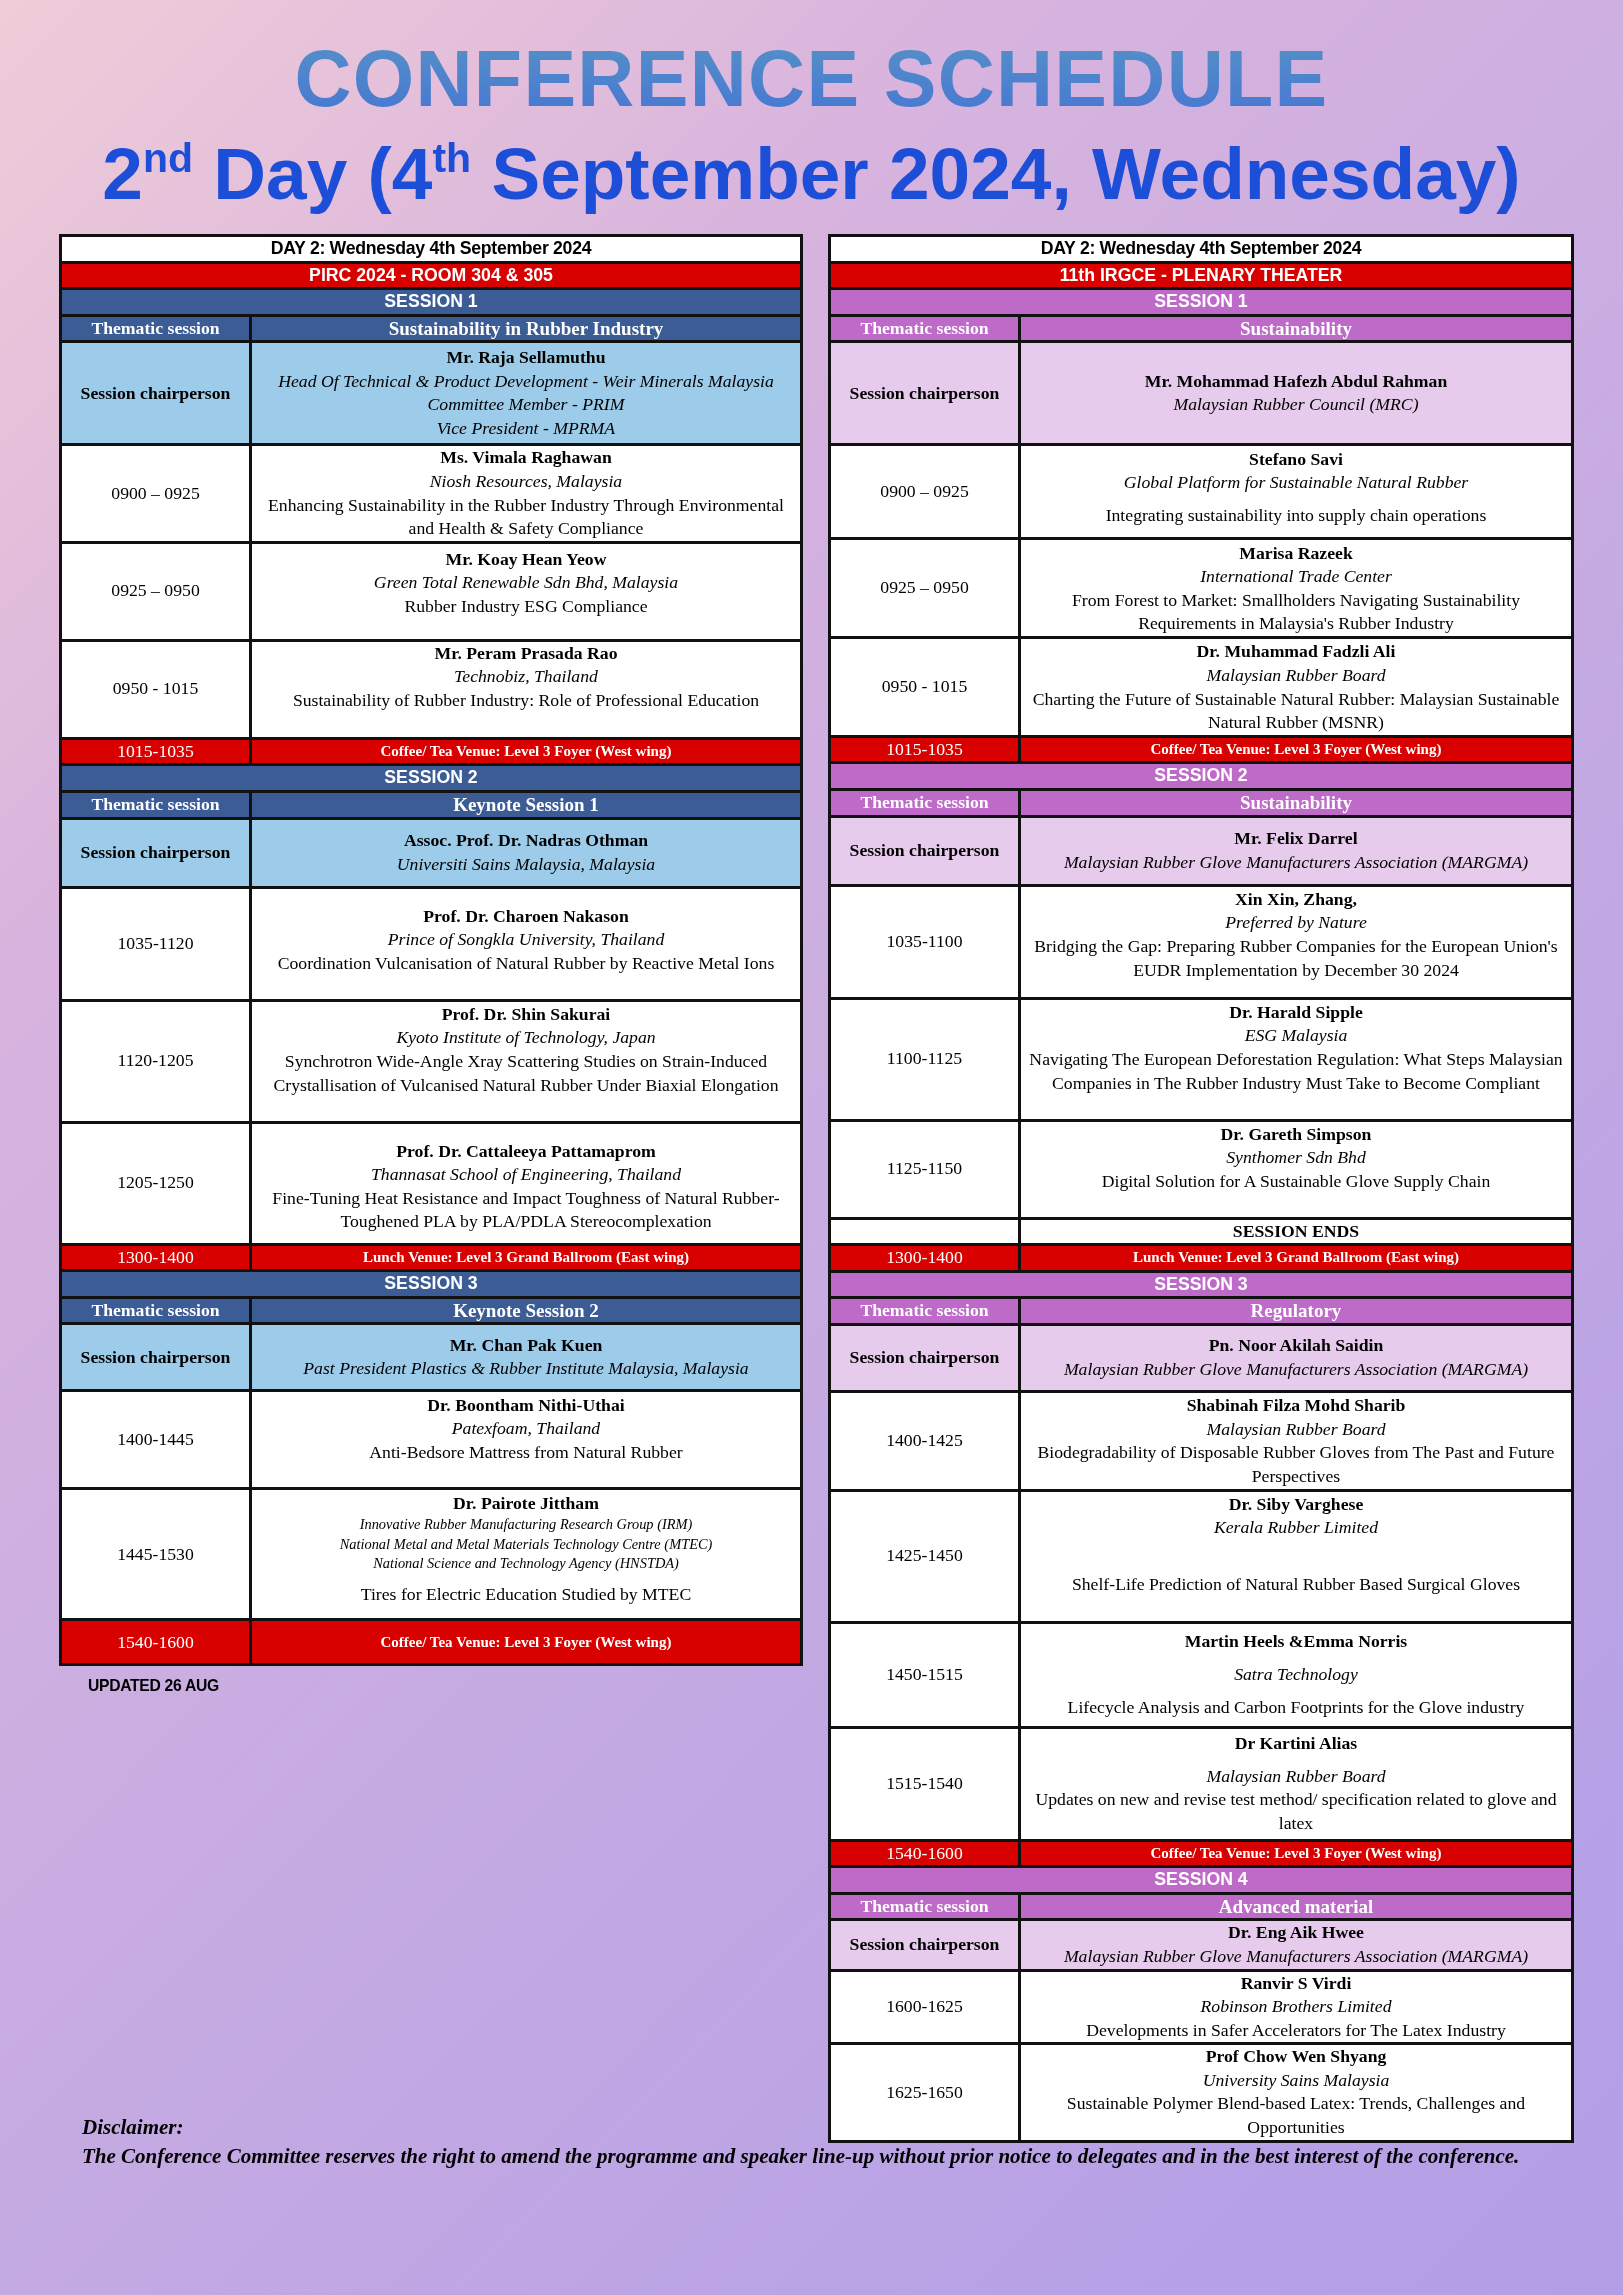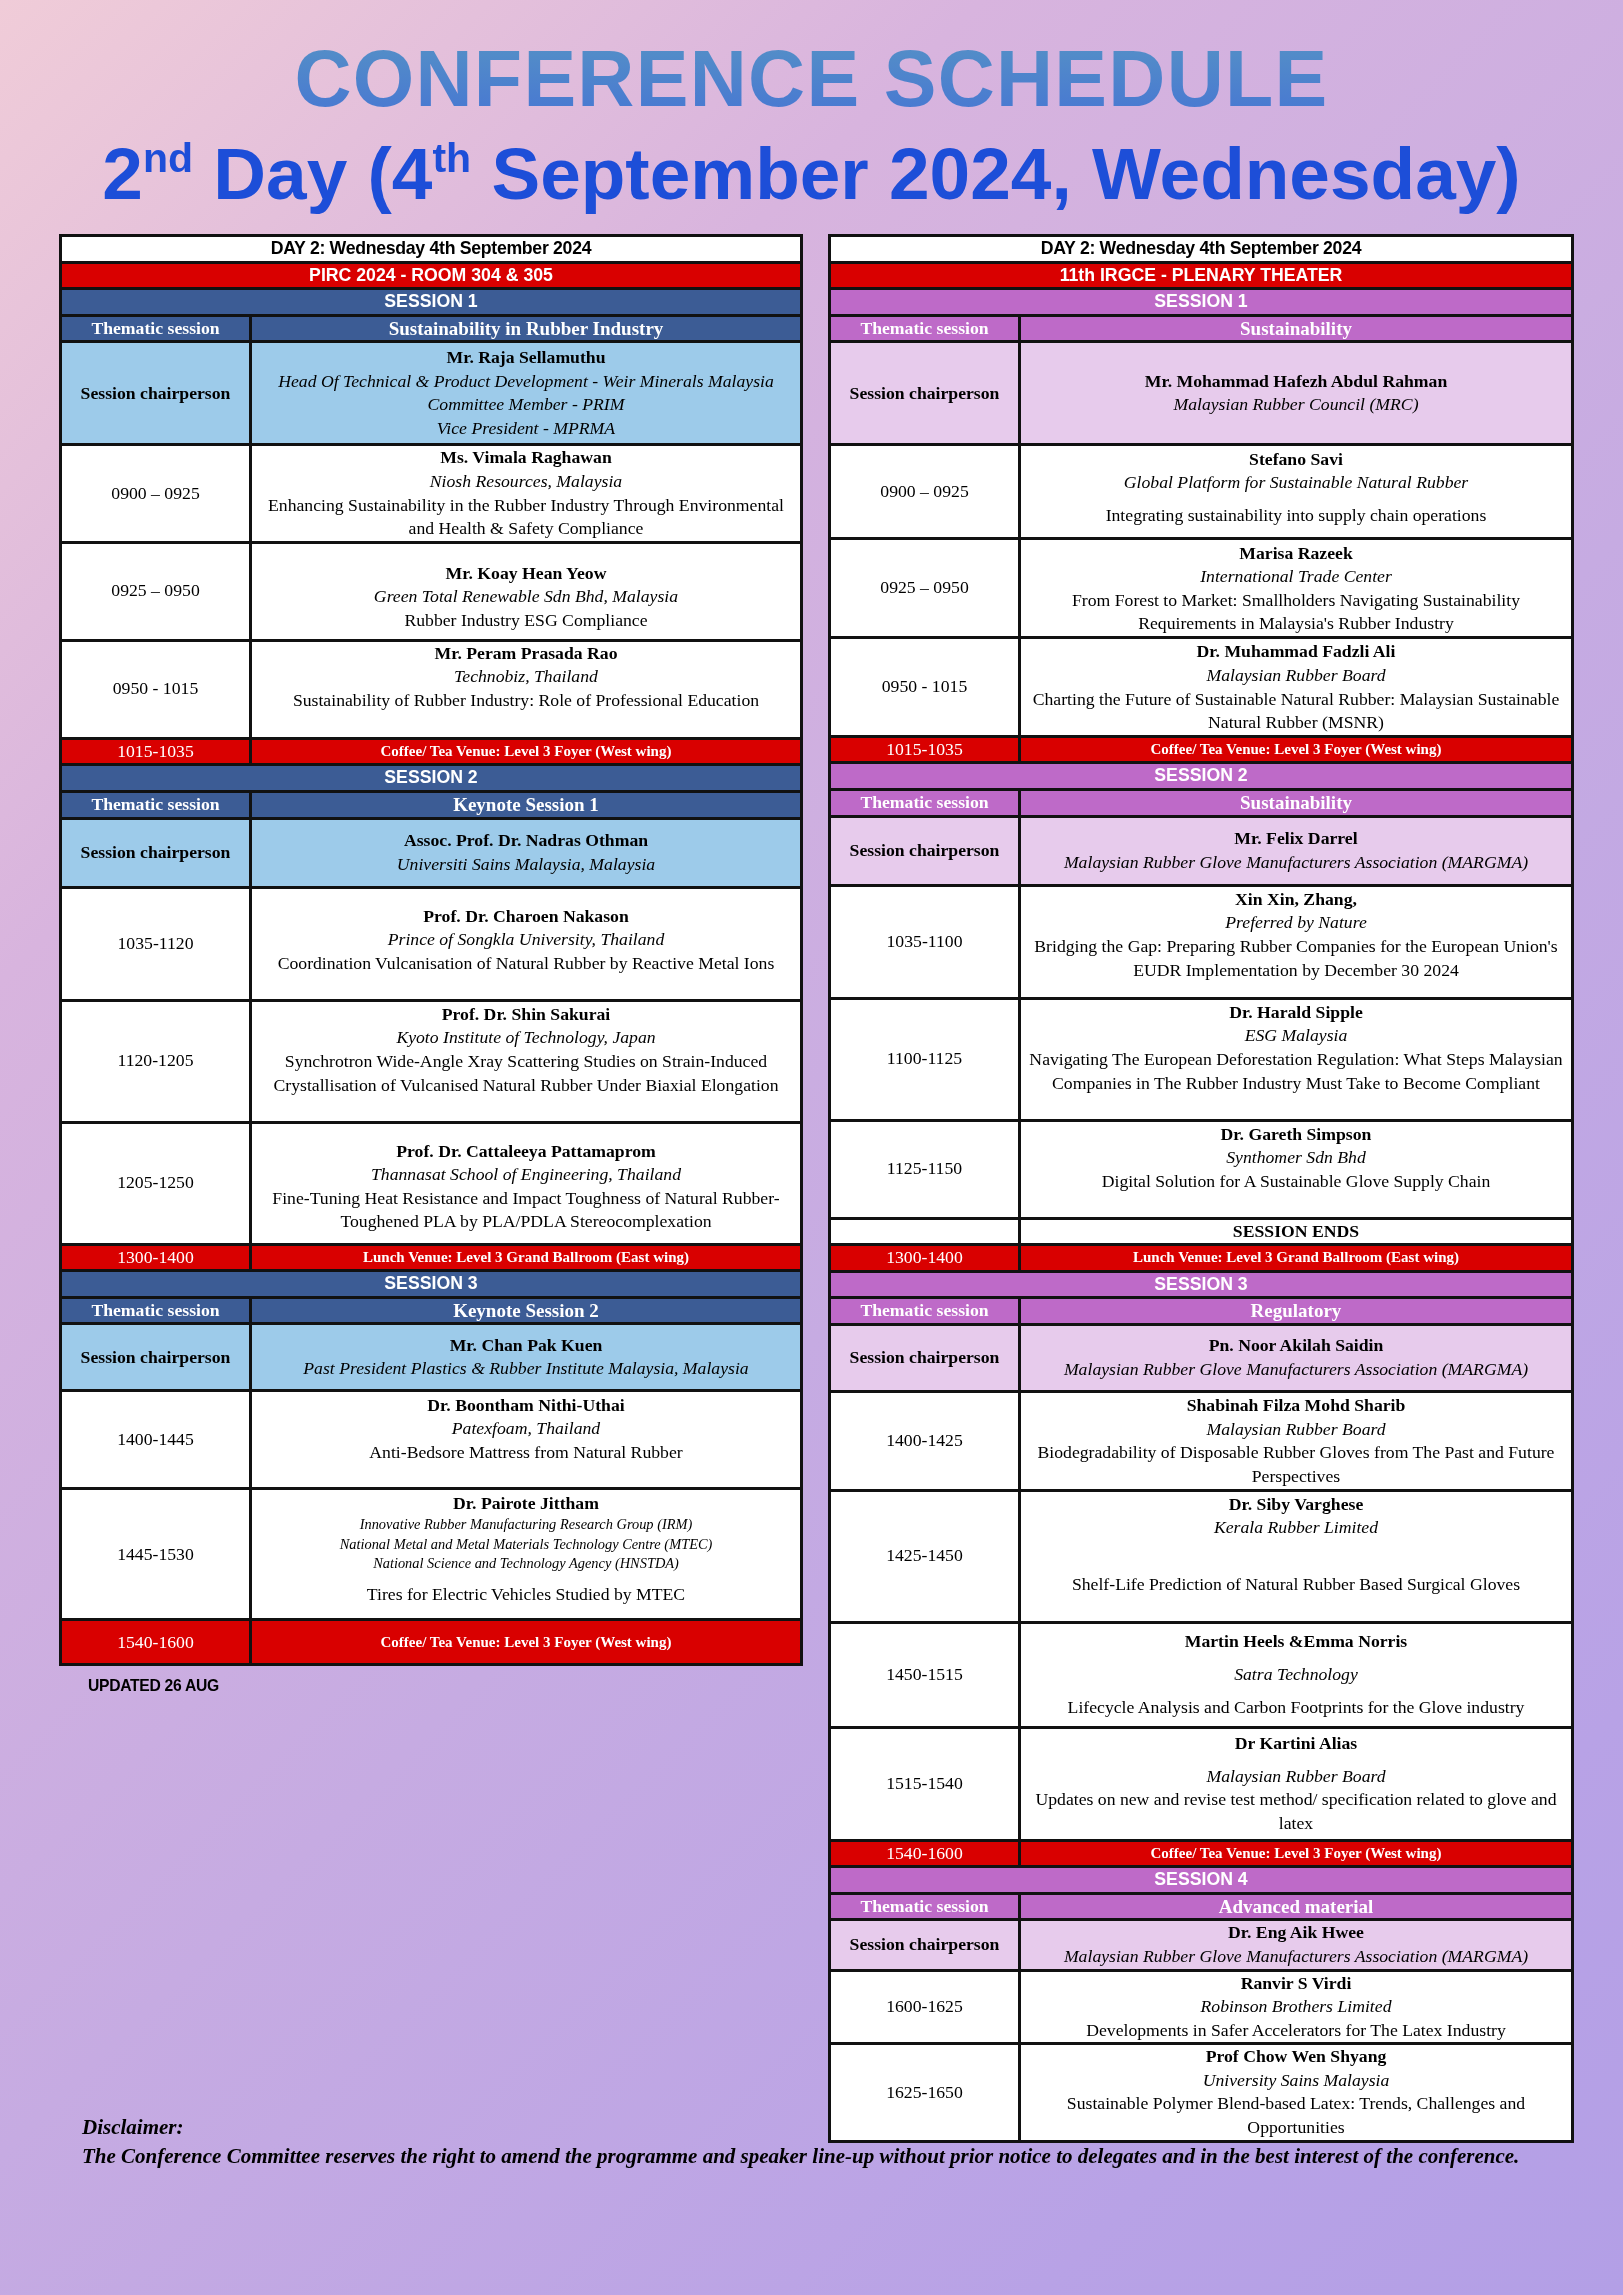--- a/index.html
+++ b/index.html
@@ -118,21 +118,21 @@
   <tr style="height:94px;">
         <td>0900 – 0925</td>
     <td>
           <span class="name">Ms. Vimala Raghawan</span>
           <span class="aff">Niosh Resources, Malaysia</span>
           <span class="topic">Enhancing Sustainability in the Rubber Industry Through Environmental and Health &amp; Safety Compliance</span>
         </td>
       </tr>
   <tr style="height:98px;">
         <td>0925 – 0950</td>
-    <td style="vertical-align:top;padding-top:18px;margin-top:20px;">
+    <td style="vertical-align:top;padding-top:4px;margin-top:20px;">
           <span class="name">Mr. Koay Hean Yeow</span>
           <span class="aff">Green Total Renewable Sdn Bhd, Malaysia</span>
           <span class="topic">Rubber Industry ESG Compliance</span>
         </td>
       </tr>
   <tr style="height:98px;">
         <td>0950 - 1015</td>
     <td style="vertical-align:top;padding-top:0;">
           <span class="name">Mr. Peram Prasada Rao</span>
           <span class="aff">Technobiz, Thailand</span>
@@ -210,21 +210,21 @@
         </td>
       </tr>
   <tr style="height:131px;">
         <td>1445-1530</td>
     <td style="vertical-align:top;padding-top:1.3px;">
           <span class="name">Dr. Pairote Jittham</span>
           <span class="aff-sm">Innovative Rubber Manufacturing Research Group (IRM)</span>
           <span class="aff-sm">National Metal and Metal Materials Technology Centre (MTEC)</span>
           <span class="aff-sm">National Science and Technology Agency (HNSTDA)</span>
           <span class="gap"></span>
-          <span class="topic">Tires for Electric Vehicles Studied by MTEC</span>
+          <span class="topic">Tires for Electric Education Studied by MTEC</span>
         </td>
       </tr>
   <tr class="break" style="height:45px;">
         <td>1540-1600</td>
         <td class="r">Coffee/ Tea Venue: Level 3 Foyer (West wing)</td>
       </tr>
 </tbody>
   </table>
 
 <div class="updated">UPDATED 26 AUG</div>

